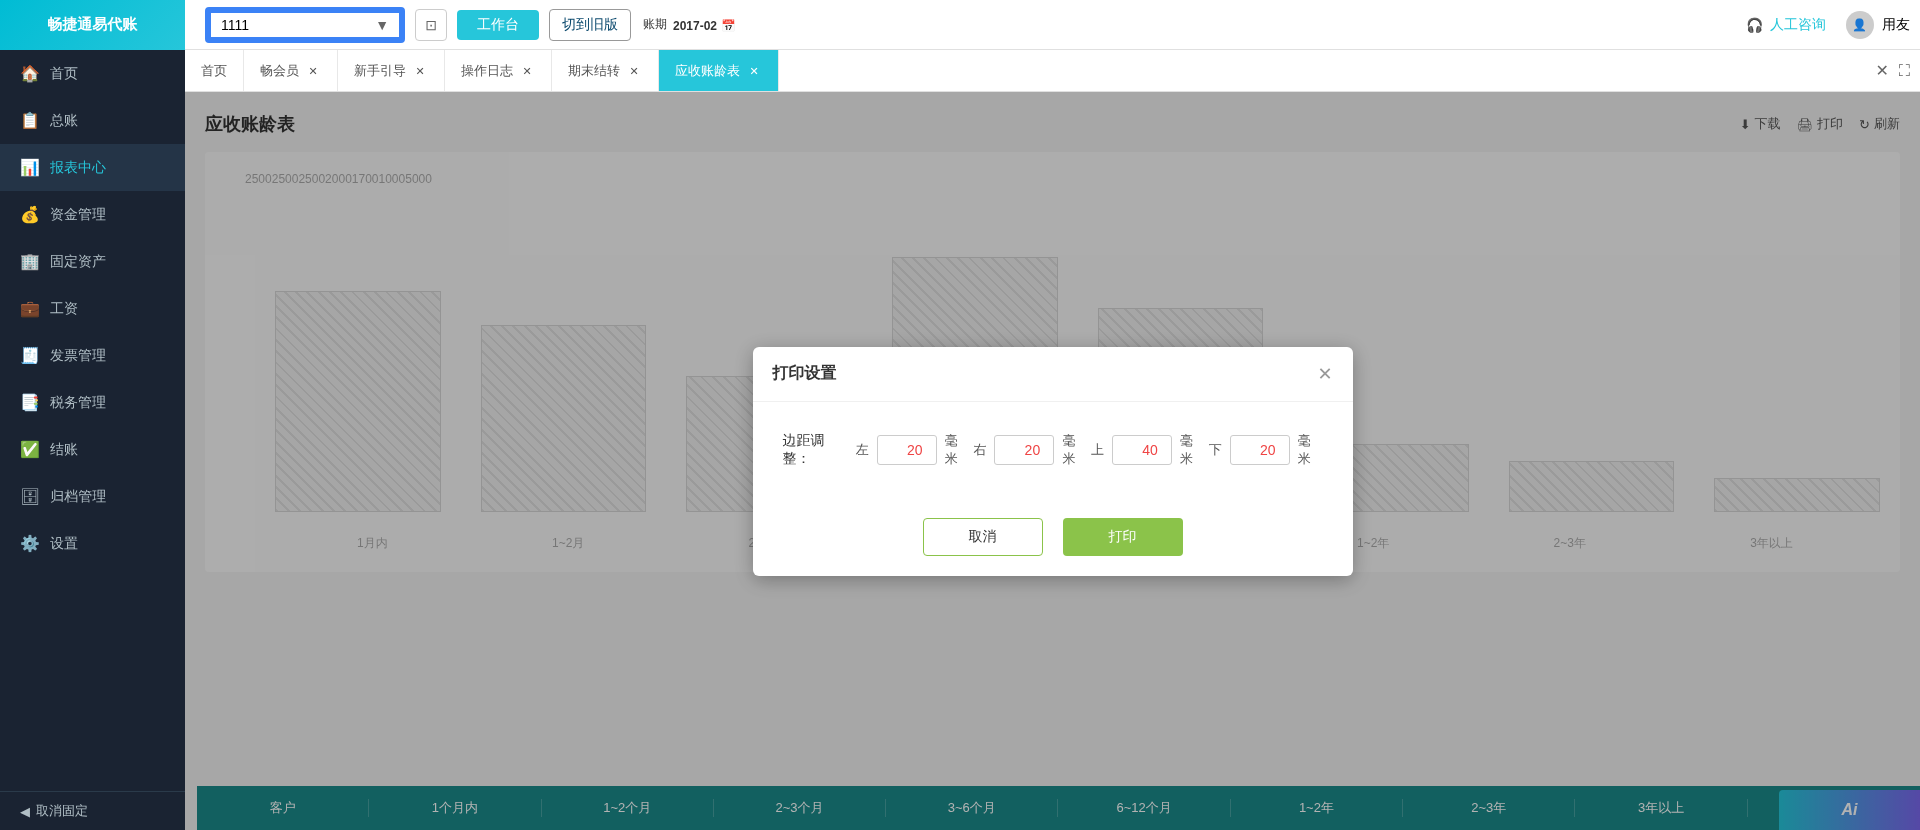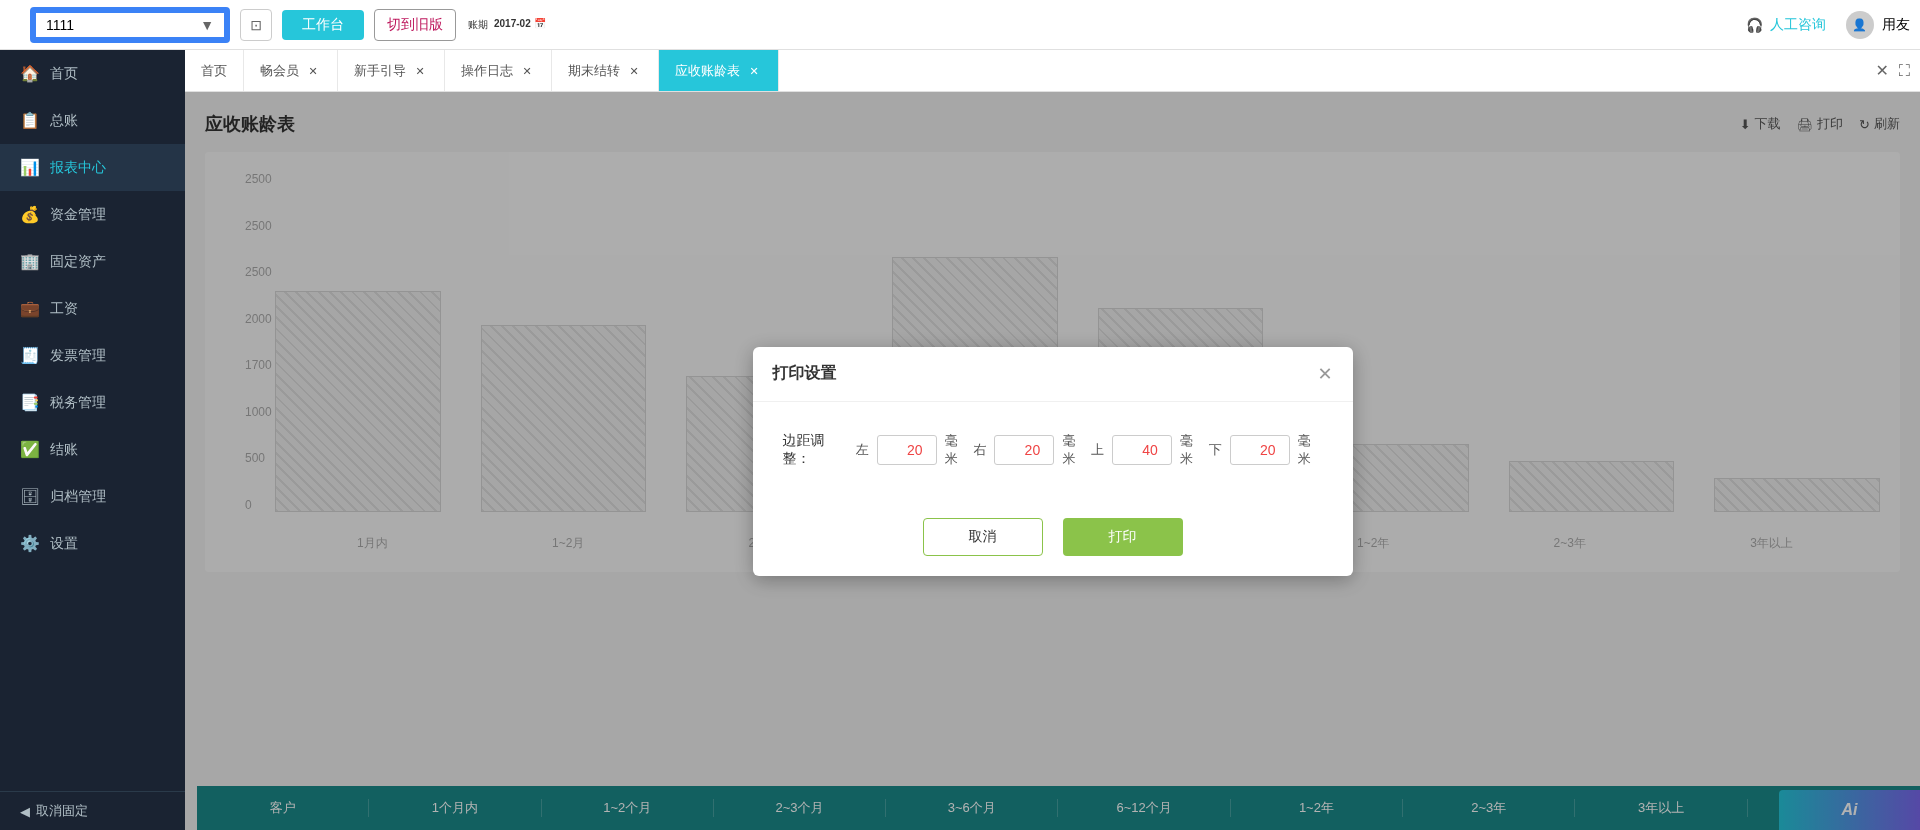--- a/index.html
+++ b/index.html
@@ -60,32 +60,32 @@
       color: #fff;
       border: none;
       border-radius: 4px;
       padding: 6px 20px;
       cursor: pointer;
       font-size: 14px;
     }
     .switch-btn {
       margin-left: 10px;
       background: #fff;
-      color: #be185d;
+      color: #0c4a6e;
       border: 1px solid #999;
       border-radius: 4px;
       padding: 6px 12px;
       cursor: pointer;
       font-size: 14px;
     }
     .period-area {
       margin-left: 12px;
       display: flex;
-      align-items: flex-start;
-      font-size: 10px;
+      align-items: flex-end;
+      font-size: 12px;
     }
     .period-label { color: #333; margin-right: 6px; }
     .period-value { color: #333; font-weight: bold; margin-right: 4px; }
     .period-icon { color: #26c6da; }
     .header-right {
       margin-left: auto;
       display: flex;
       align-items: center;
       gap: 20px;
     }
@@ -226,21 +226,21 @@
       background: #fff;
       border-radius: 4px;
       padding: 20px;
       height: 420px;
       position: relative;
       opacity: 0.5;
     }
     .chart-y-axis {
       position: absolute;
       left: 40px; top: 20px; bottom: 60px;
-      display: flex; flex-direction: column; justify-content: space-between;
+      display: flex; flex-direction: row; justify-content: space-between;
       font-size: 12px; color: #666;
     }
     .chart-x-labels {
       position: absolute;
       bottom: 20px; left: 70px; right: 25px;
       display: flex; justify-content: space-around;
       font-size: 12px; color: #666;
     }
     .chart-bars {
       position: absolute;
@@ -340,20 +340,23 @@
       display: flex; align-items: center; justify-content: center;
       color: #fff; font-size: 16px; font-style: italic; font-weight: bold;
       cursor: pointer;
       border-radius: 4px 0 0 0;
     }
   </style>
 </head>
 <body>
 
 <div class="top-header">
+  <div class="logo-area">
+    <span class="logo-text">畅捷通易代账</span>
+  </div>
 
   <div class="company-selector">
     <span class="company-name">1111</span>
     <span class="dropdown-icon">▼</span>
   </div>
 
   <div class="copy-icon-btn">
     <span>⊡</span>
   </div>
 

